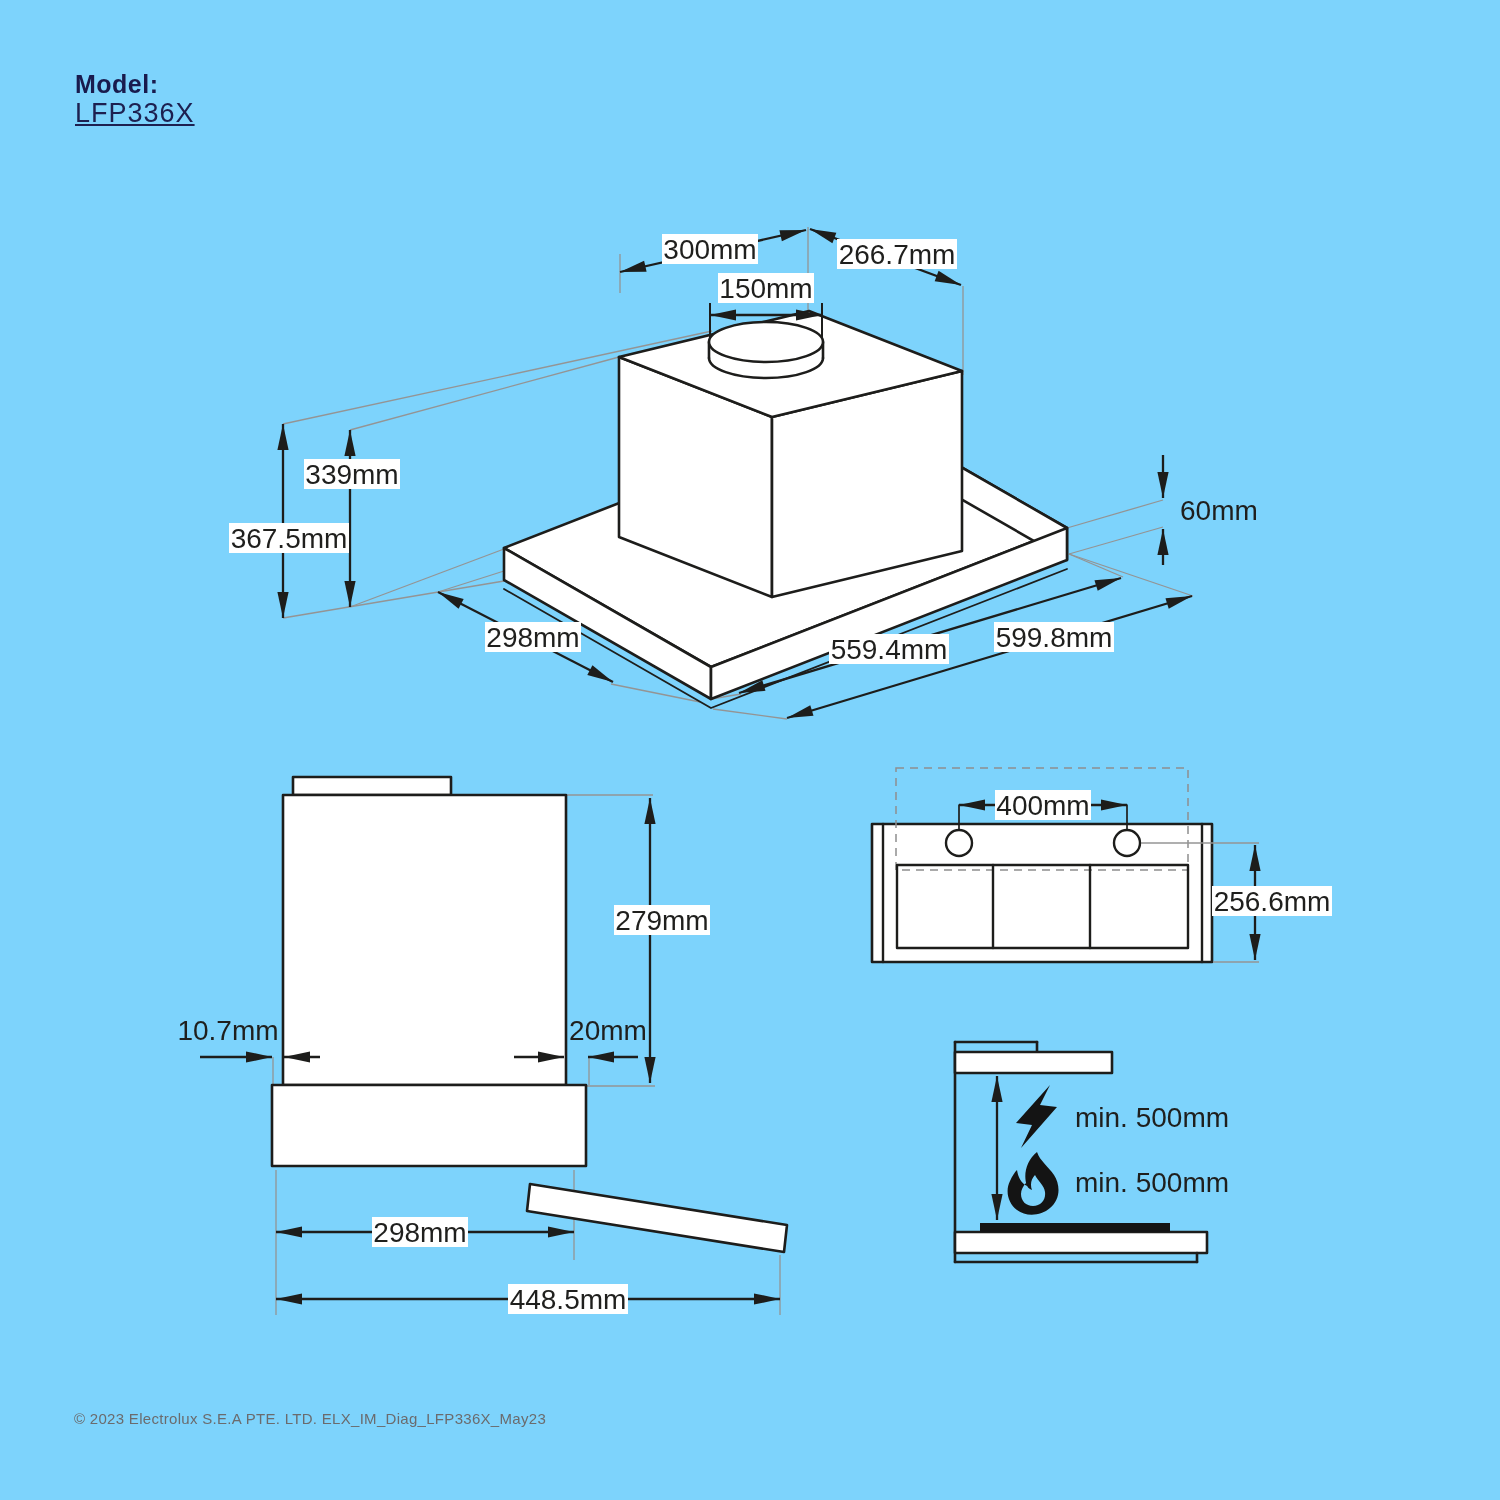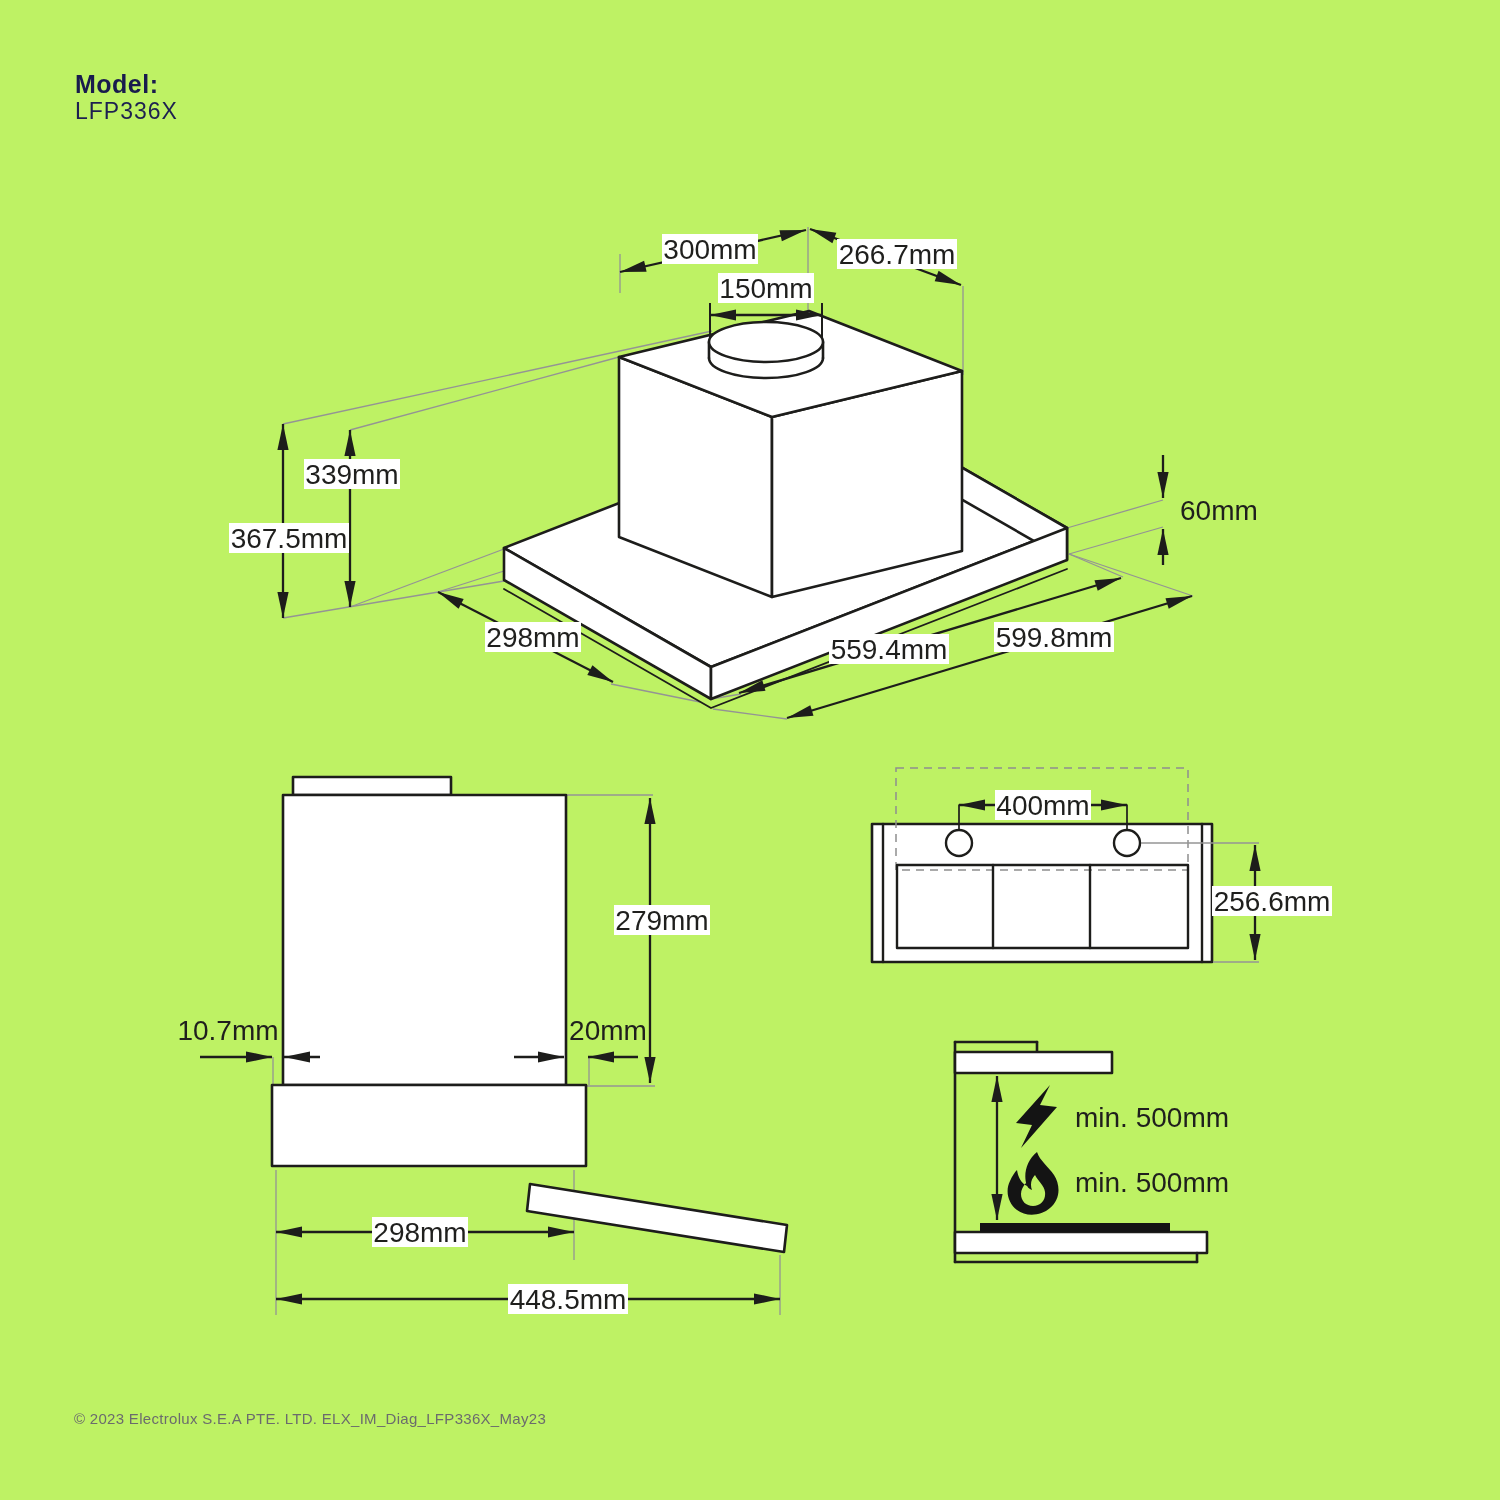--- a/index.html
+++ b/index.html
@@ -1,20 +1,20 @@
 <!DOCTYPE html>
 <html><head>
 <meta charset="utf-8">
 <style>
   html,body{margin:0;padding:0;background:#ffffff;}
-  .page{position:relative;width:1500px;height:1500px;background:#bef264;overflow:hidden;
+  .page{position:relative;width:1500px;height:1500px;background:#7dd3fc;overflow:hidden;
         font-family:"Liberation Sans",sans-serif;}
   .model-label{position:absolute;left:75px;top:70px;font-size:25px;font-weight:bold;
                color:#191b4d;letter-spacing:.5px;}
-  .model-value{position:absolute;left:75px;top:98px;font-size:23px;color:#1d2050;letter-spacing:1px;}
+  .model-value{position:absolute;left:75px;top:98px;font-size:27px;color:#1d2050;letter-spacing:1px;text-decoration:underline;}
   .copyright{position:absolute;left:74px;top:1410px;font-size:15px;color:#6b6b6d;letter-spacing:.3px;}
   svg{position:absolute;left:0;top:0;}
   .ink{stroke:#1d1d1b;fill:none;stroke-width:2.6;stroke-linejoin:round;stroke-linecap:round;}
   .solid{stroke:#1d1d1b;fill:#ffffff;stroke-width:2.6;stroke-linejoin:round;}
   .thin{stroke:#949494;fill:none;stroke-width:1.3;}
   .dash{stroke:#8f8f8f;fill:none;stroke-width:1.5;stroke-dasharray:8 6;}
   .dim{stroke:#1d1d1b;fill:none;stroke-width:2.3;}
   .tick{stroke:#1d1d1b;fill:none;stroke-width:2;}
   .lbl{font-family:"Liberation Sans",sans-serif;font-size:28px;fill:#1f1f1d;}
   .lbg{fill:#ffffff;}

